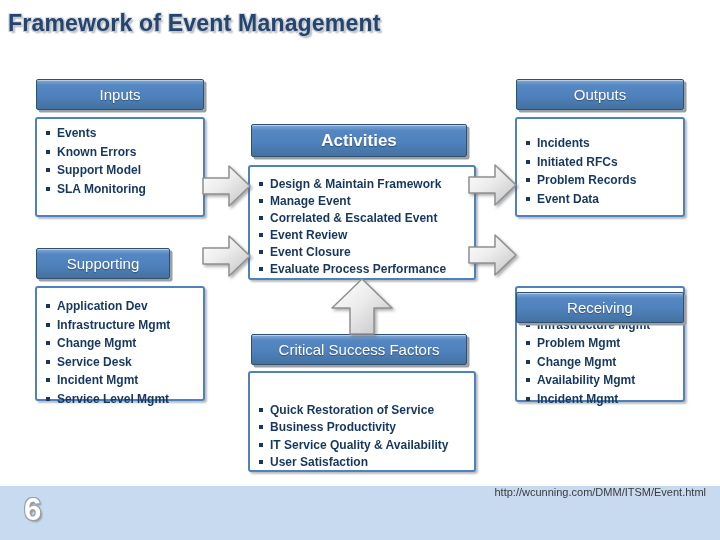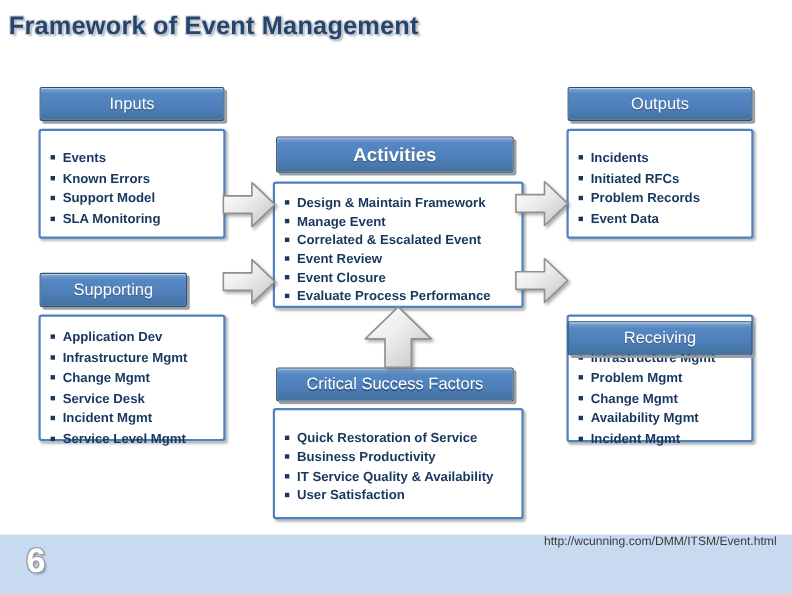--- a/index.html
+++ b/index.html
@@ -79,41 +79,41 @@
     flex: 0 0 auto;
     width: 4px;
     height: 4px;
     background: #17375e;
     margin-right: 7px;
   }
 
   
   .pos-inputs-hdr      { left: 36px;  top: 79px;  width: 168px; height: 31px; }
   .pos-inputs-body     { left: 35px;  top: 117px; width: 170px; height: 100px; }
-  .pos-inputs-body ul  { padding-top: 15px; } .pos-inputs-body li { height: 18.5px; }
+  .pos-inputs-body ul  { padding-top: 5px; } .pos-inputs-body li { height: 18.5px; }
 
   .pos-outputs-hdr     { left: 516px; top: 79px;  width: 168px; height: 31px; }
   .pos-outputs-body    { left: 515px; top: 117px; width: 170px; height: 100px; }
   .pos-outputs-body ul { padding-top: 15px; } .pos-outputs-body li { height: 18.5px; }
 
   .pos-activities-hdr  { left: 251px; top: 124px; width: 216px; height: 33px; }
   .pos-activities-body { left: 248px; top: 165px; width: 228px; height: 115px; }
   .pos-activities-body ul { padding-top: 8px; } .pos-activities-body li { height: 17px; }
 
   .pos-supporting-hdr  { left: 36px;  top: 248px; width: 134px; height: 31px; justify-content: center; }
   .pos-supporting-body { left: 35px;  top: 286px; width: 170px; height: 115px; }
   .pos-supporting-body ul { padding-top: 9px; } .pos-supporting-body li { height: 18.5px; }
 
   .pos-receiving-hdr   { left: 516px; top: 248px; width: 168px; height: 31px; margin-top: 44px; }
   .pos-receiving-body  { left: 515px; top: 286px; width: 170px; height: 116px; text-align: right; }
   .pos-receiving-body ul { padding-top: 9px; } .pos-receiving-body li { height: 18.5px; }
 
   .pos-csf-hdr         { left: 251px; top: 334px; width: 216px; height: 31px; }
   .pos-csf-body        { left: 248px; top: 371px; width: 228px; height: 101px; }
-  .pos-csf-body ul { padding-top: 16px; } .pos-csf-body li { height: 17.5px; }
+  .pos-csf-body ul { padding-top: 28px; } .pos-csf-body li { height: 17.5px; }
 
   
   .arrow {
     position: absolute;
     z-index: 5;
     filter: drop-shadow(2px 2px 1.5px rgba(90,95,100,0.5));
   }
   .pos-a1 { left: 202px; top: 163px; width: 50px; height: 46px; }
   .pos-a2 { left: 202px; top: 233px; width: 50px; height: 46px; }
   .pos-a3 { left: 468px; top: 162px; width: 50px; height: 46px; }

